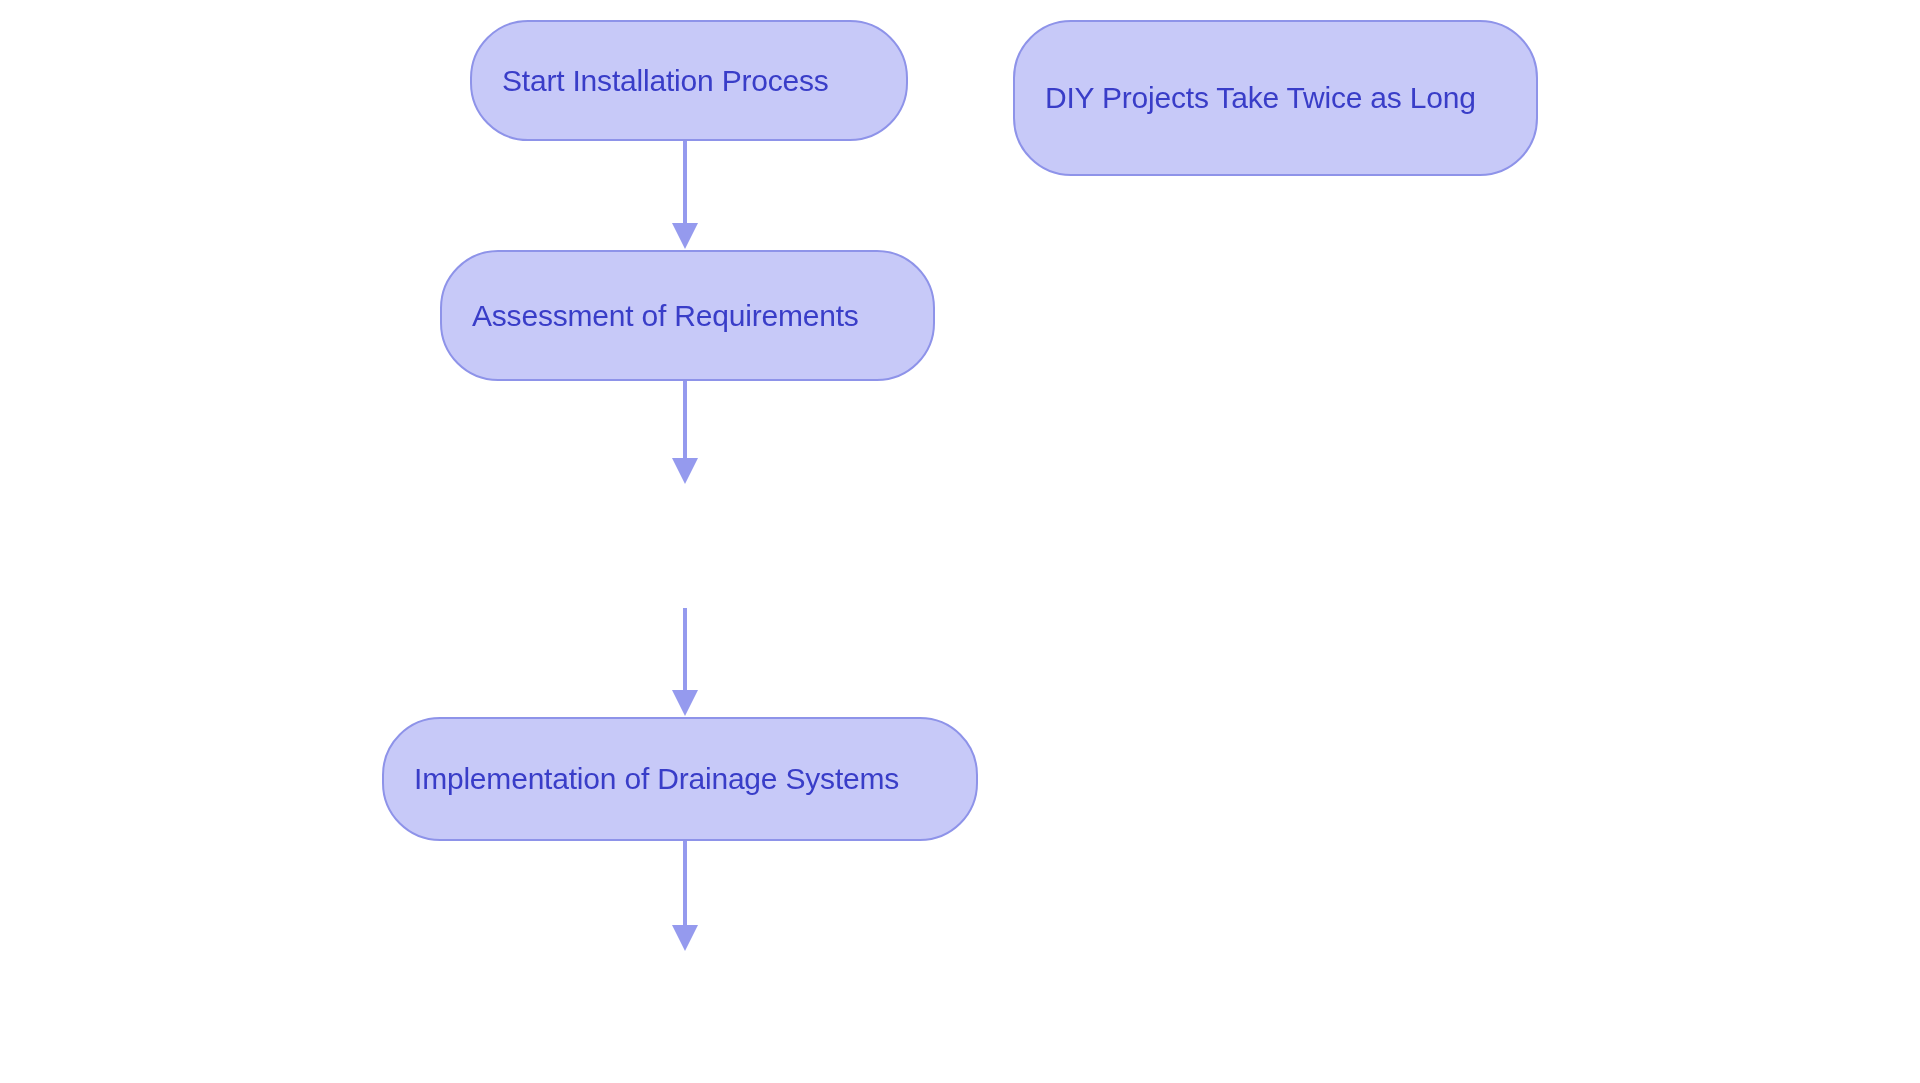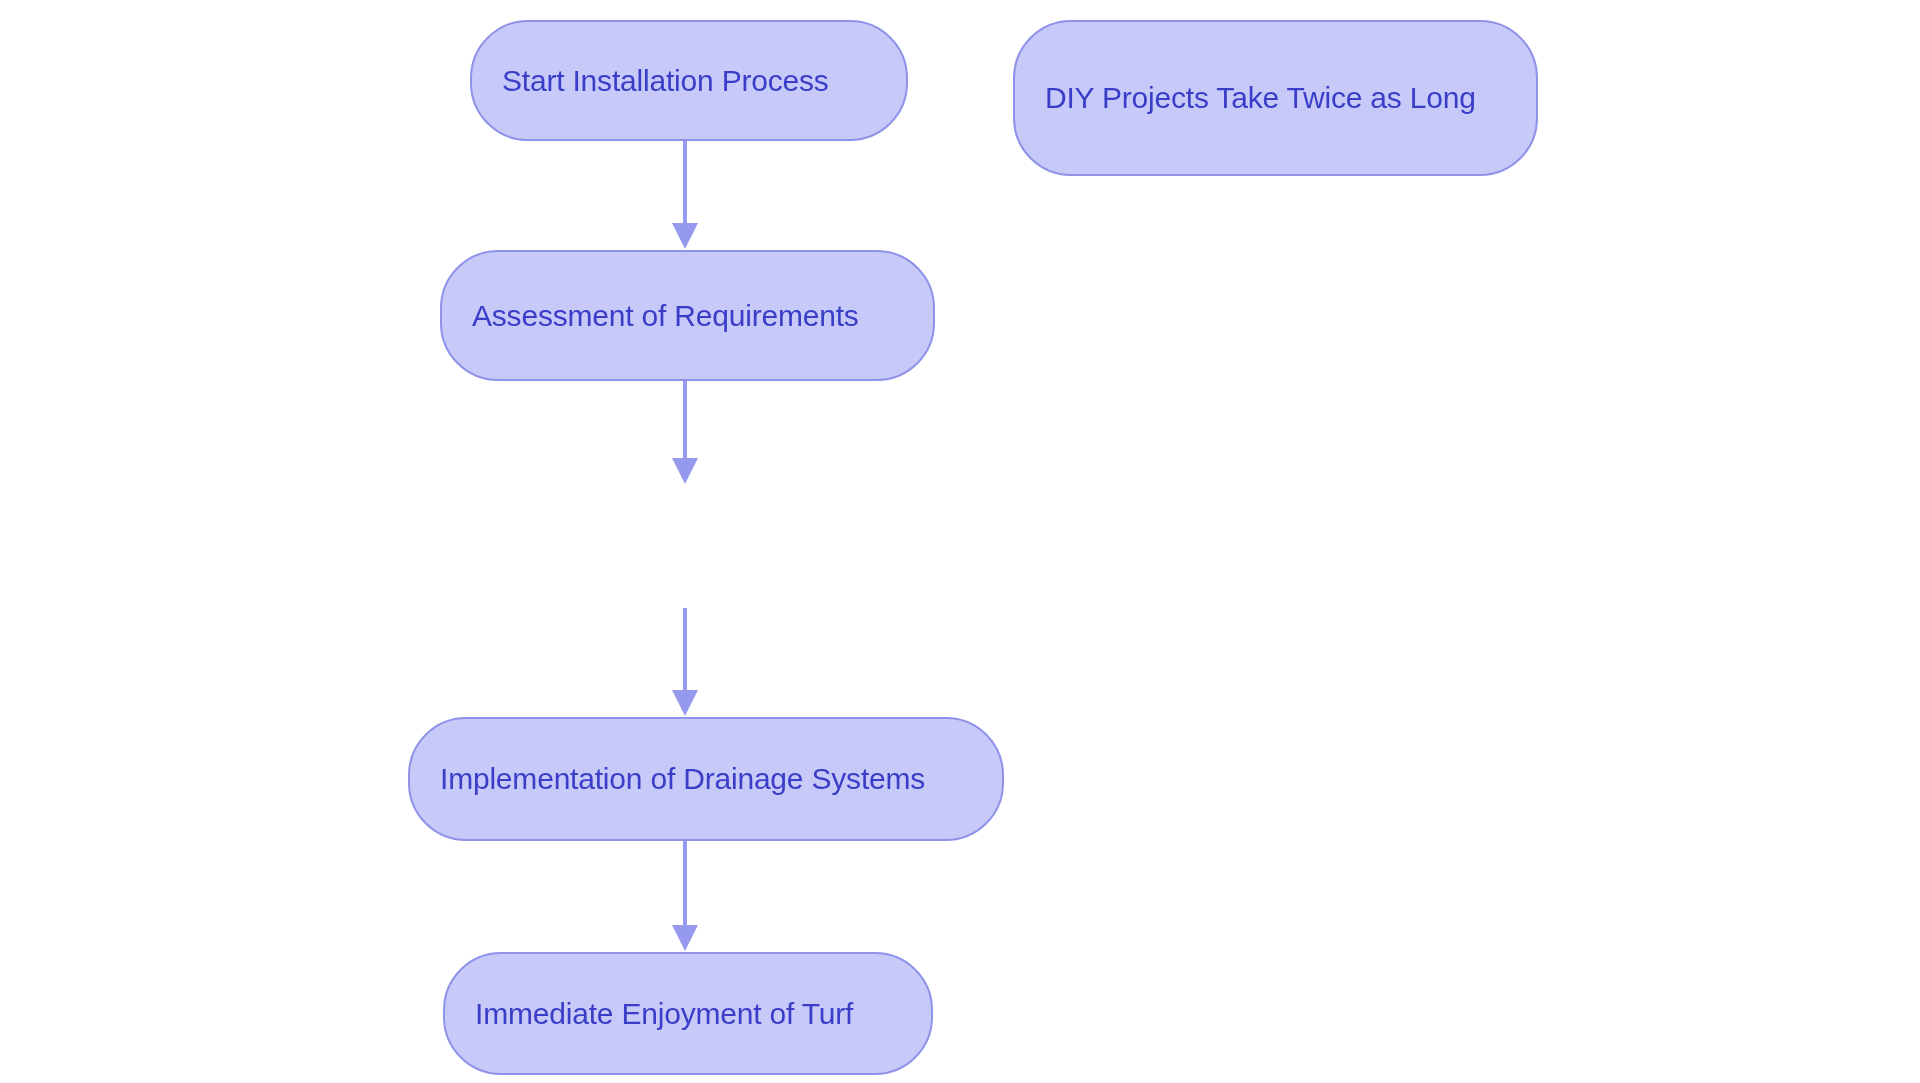--- a/index.html
+++ b/index.html
@@ -80,21 +80,18 @@
 
   <div class="node" style="left:1013px; top:20px; width:525px; height:156px;">
     <span class="node-label">DIY Projects Take Twice as Long</span>
   </div>
 
   <div class="node" style="left:440px; top:250px; width:495px; height:131px;">
     <span class="node-label">Assessment of Requirements</span>
   </div>
 
 
-  <div class="node" style="left:408px; top:717px; width:596px; height:124px;">
+  <div class="node" style="left:382px; top:717px; width:596px; height:124px;">
     <span class="node-label">Implementation of Drainage Systems</span>
   </div>
 
-  <div class="node" style="left:443px; top:952px; width:490px; height:123px;">
-    <span class="node-label">Immediate Enjoyment of Turf</span>
-  </div>
 
 </div>
 
 </body></html>

